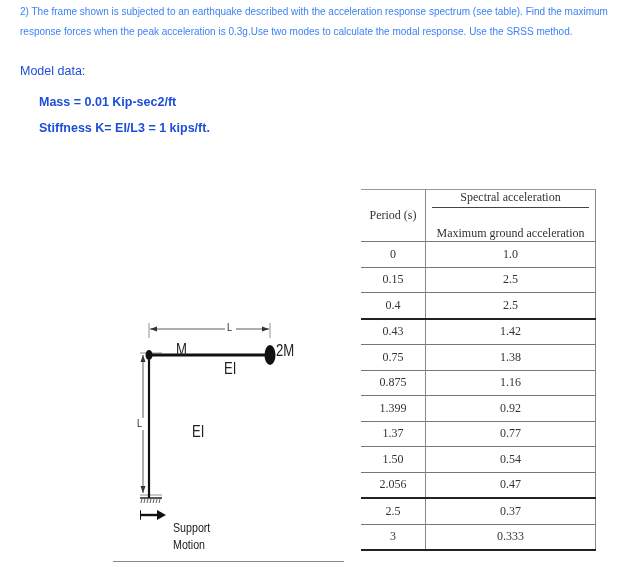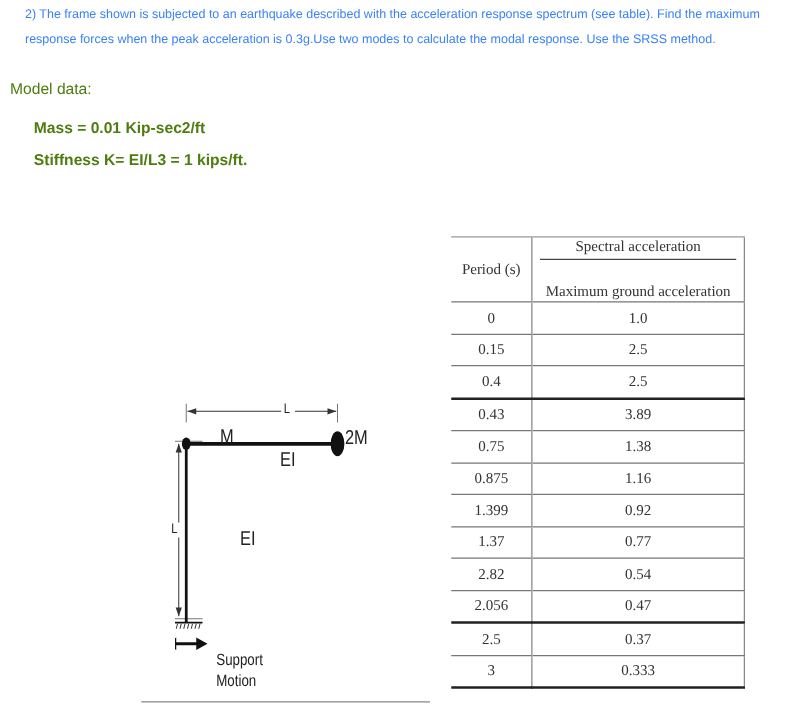--- a/index.html
+++ b/index.html
@@ -1,18 +1,18 @@
 <!DOCTYPE html>
 <html><head>
 <meta charset="utf-8">
 <style>
   html, body { margin: 0; padding: 0; background: #ffffff; }
   body { width: 632px; height: 567px; position: relative; overflow: hidden; font-family: "Liberation Sans", sans-serif; color: #1a1a1a; }
   .problem { position: absolute; left: 20px; top: 2px; width: 595px; font-size: 10px; line-height: 20px; color: #3b82f6; }
-  .para { position: absolute; left: 8px; font-size: 12.5px; color: #4d7c0f; }
+  .para { position: absolute; left: 20px; font-size: 12.5px; color: #1d4ed8; }
   .bold { font-weight: bold; margin-left: 19px; }
 
   table.spec { position: absolute; left: 361px; top: 189px; width: 235px; border-collapse: collapse; font-family: "Liberation Serif", serif; font-size: 12px; color: #333; }
   table.spec td, table.spec th { text-align: center; padding: 0; height: 24.5px; font-weight: normal; }
   table.spec th { height: 40px; }
   table.spec td.c1, table.spec th.c1 { width: 64px; border-right: 1px solid #888; }
   table.spec tr { border-bottom: 1px solid #777; }
   table.spec tr.thick { border-bottom: 2px solid #222; }
   table.spec tr.head { border-top: 1px solid #999; border-bottom: 1px solid #777; }
   table.spec { border-right: 1px solid #888; }
@@ -47,40 +47,40 @@
   <tr>
         <td class="c1">0.15</td>
         <td>2.5</td>
       </tr>
   <tr class="thick">
         <td class="c1">0.4</td>
         <td>2.5</td>
       </tr>
   <tr>
         <td class="c1">0.43</td>
-        <td>3.89</td>
+        <td>1.42</td>
       </tr>
   <tr>
         <td class="c1">0.75</td>
         <td>1.38</td>
       </tr>
   <tr>
         <td class="c1">0.875</td>
         <td>1.16</td>
       </tr>
   <tr>
         <td class="c1">1.399</td>
         <td>0.92</td>
       </tr>
   <tr>
         <td class="c1">1.37</td>
         <td>0.77</td>
       </tr>
   <tr>
-        <td class="c1">2.82</td>
+        <td class="c1">1.50</td>
         <td>0.54</td>
       </tr>
   <tr class="thick">
         <td class="c1">2.056</td>
         <td>0.47</td>
       </tr>
   <tr>
         <td class="c1">2.5</td>
         <td>0.37</td>
       </tr>

